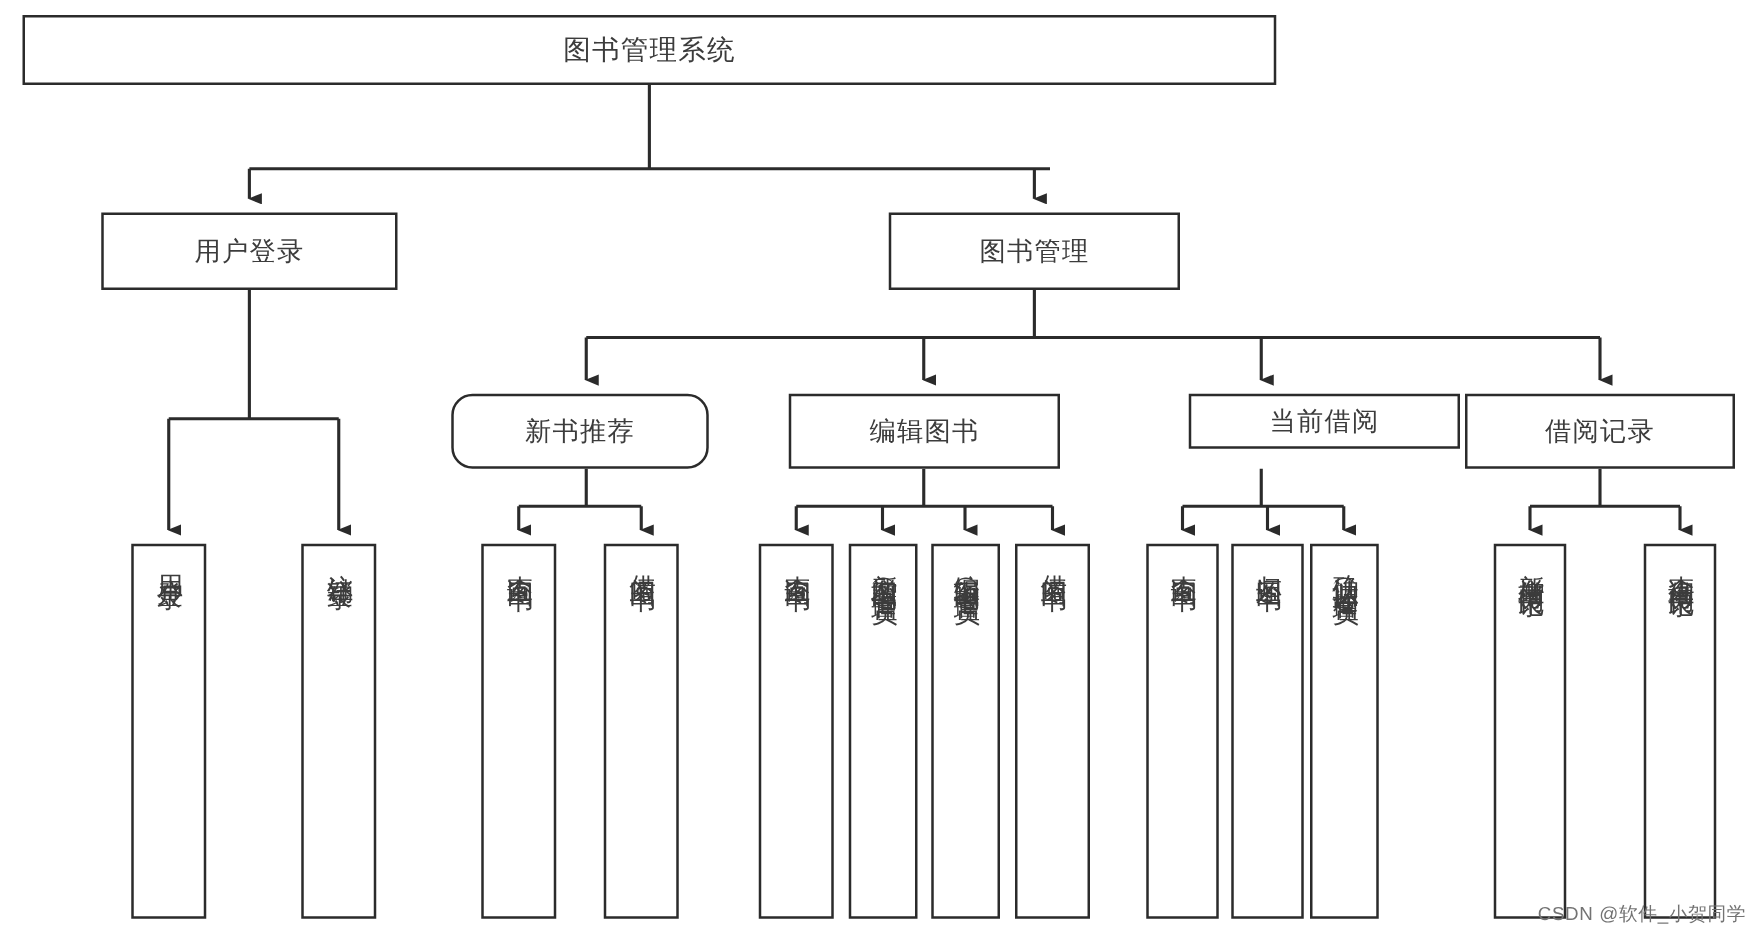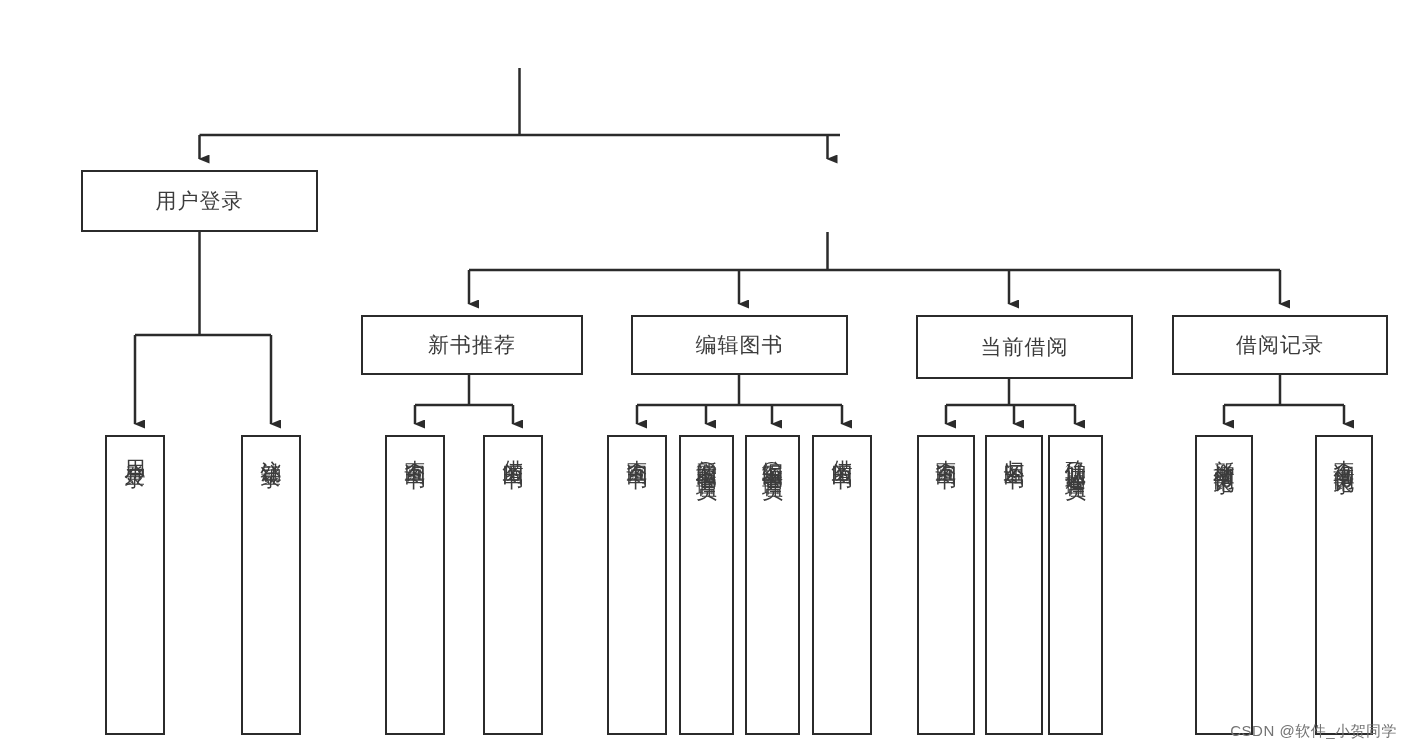--- a/index.html
+++ b/index.html
@@ -67,26 +67,28 @@
       <path d="M1014,405 L1014,424" marker-end="url(#arw)"></path>
       <path d="M1075,405 L1075,424" marker-end="url(#arw)"></path>
 
       <path d="M1280,375 L1280,405"></path>
       <path d="M1224,405 L1344,405"></path>
       <path d="M1224,405 L1224,424" marker-end="url(#arw)"></path>
       <path d="M1344,405 L1344,424" marker-end="url(#arw)"></path>
     </g>
   </svg>
 
+  <div class="node h root" style="left:18px;top:12px;width:1003px;height:56px;">图书管理系统</div>
 
   <div class="node h" style="left:81px;top:170px;width:237px;height:62px;">用户登录</div>
+  <div class="node h" style="left:711px;top:170px;width:233px;height:62px;">图书管理</div>
 
-  <div class="node h" style="left:361px;top:315px;width:222px;height:60px;">新书推荐</div>
+  <div class="node h" style="left:361px;top:315px;width:206px;height:60px;border-radius:17px;">新书推荐</div>
   <div class="node h" style="left:631px;top:315px;width:217px;height:60px;">编辑图书</div>
-  <div class="node h" style="left:916px;top:315px;width:217px;height:64px;">当前借阅</div>
+  <div class="node h" style="left:951px;top:315px;width:217px;height:44px;">当前借阅</div>
   <div class="node h" style="left:1172px;top:315px;width:216px;height:60px;">借阅记录</div>
 
   <div class="node v" style="left:105px;top:435px;width:60px;height:300px;">用户登录</div>
   <div class="node v" style="left:241px;top:435px;width:60px;height:300px;">注销登录</div>
   <div class="node v" style="left:385px;top:435px;width:60px;height:300px;">查询图书</div>
   <div class="node v" style="left:483px;top:435px;width:60px;height:300px;">借阅图书</div>
   <div class="node v" style="left:607px;top:435px;width:60px;height:300px;">查询图书</div>
   <div class="node v" style="left:679px;top:435px;width:55px;height:300px;">新增图书（管理员）</div>
   <div class="node v" style="left:745px;top:435px;width:55px;height:300px;">编辑图书（管理员）</div>
   <div class="node v" style="left:812px;top:435px;width:60px;height:300px;">借阅图书</div>

